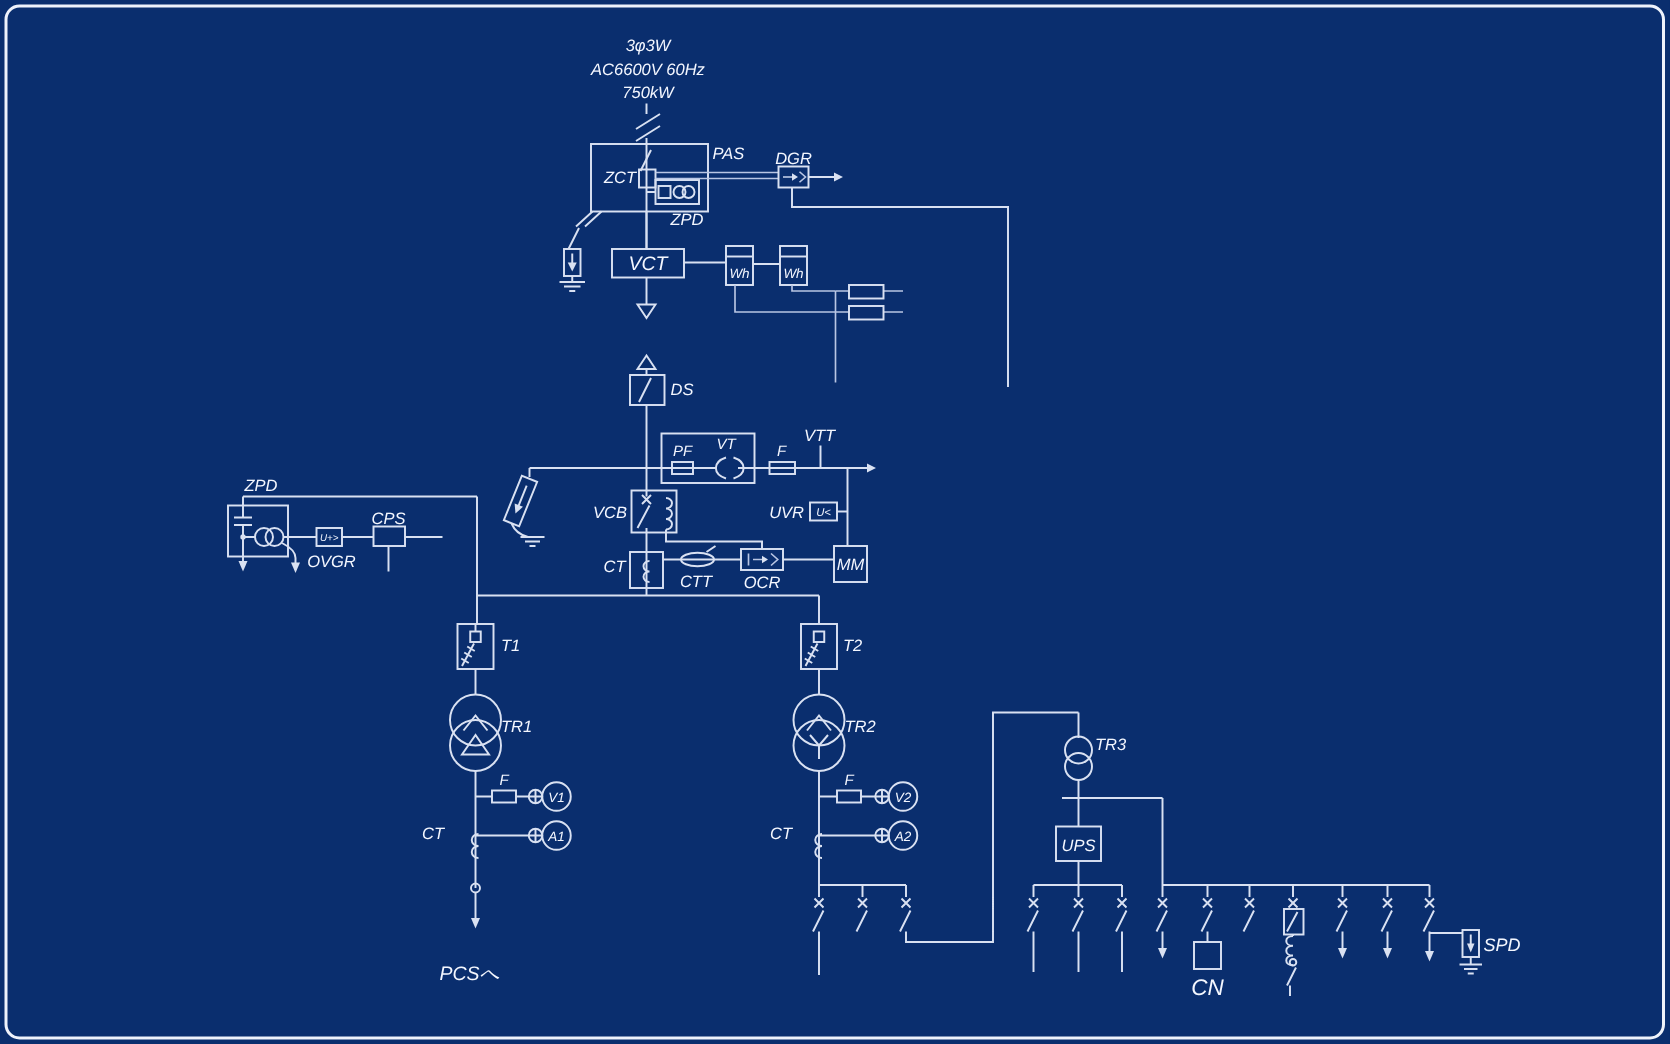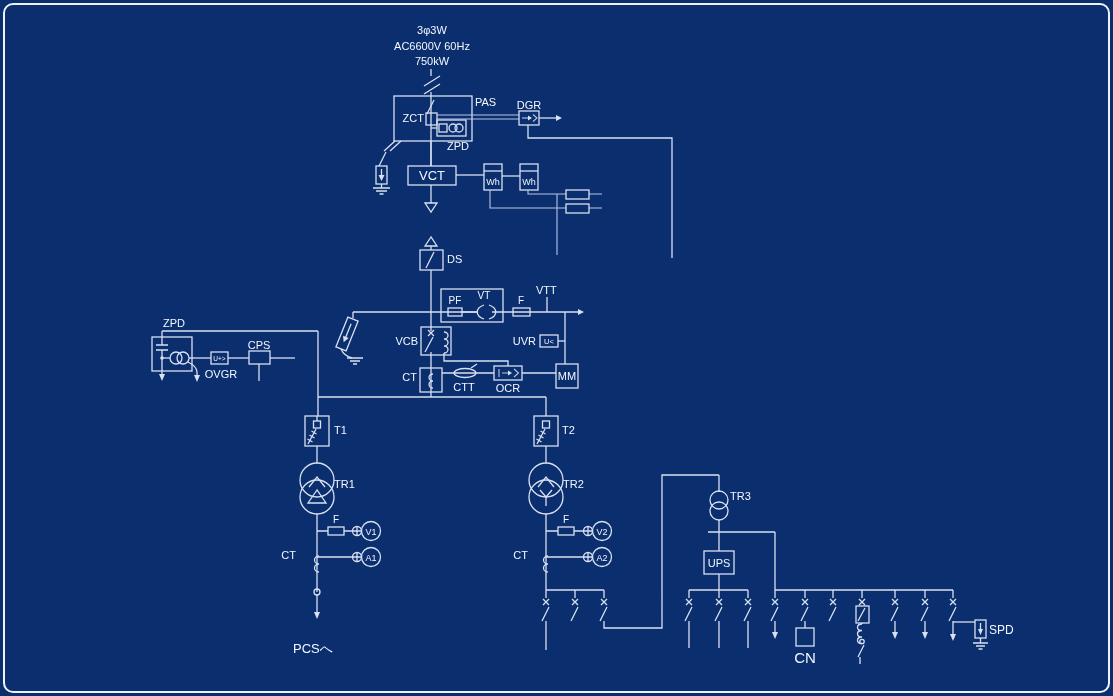--- a/index.html
+++ b/index.html
@@ -1,17 +1,17 @@
 <!DOCTYPE html>
 <html><head>
 <meta charset="utf-8">
 <style>
   html,body{margin:0;padding:0;background:#0a2e6e;}
   #stage{position:relative;width:1113px;height:696px;background:#0a2e6e;overflow:hidden;
-         font-family:"Liberation Sans",sans-serif;}
+         font-family:"Liberation Sans",sans-serif;font-style:italic;}
   svg{position:absolute;left:0;top:0;}
   .ln{stroke:#d9e1f2;stroke-width:1.3;fill:none;}
   .ln2{stroke:#b9c6e4;stroke-width:1.1;fill:none;}
   .bx{stroke:#d9e1f2;stroke-width:1.3;fill:none;}
   .ah{fill:#d9e1f2;stroke:none;}
   .dot{fill:#d9e1f2;stroke:none;}
   .lbl{fill:#f4f7ff;font-family:"Liberation Sans",sans-serif;font-size:11px;}
   .s9{font-size:9px;} .s10{font-size:10px;} .s12{font-size:12px;}
   .s13{font-size:13px;} .s15{font-size:15px;} .s7{font-size:7.5px;} .s65{font-size:6.5px;}
   .border-rect{stroke:#eef2fb;stroke-width:2;fill:none;}

